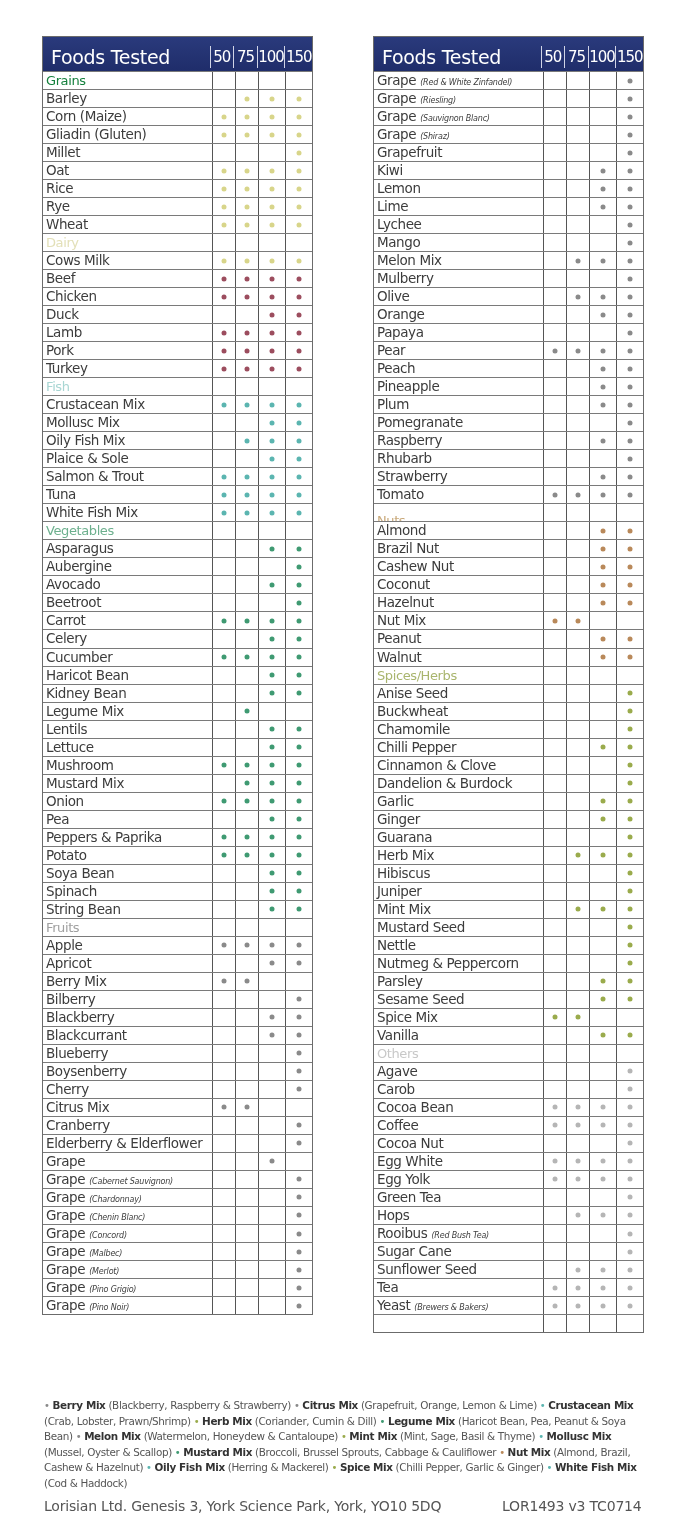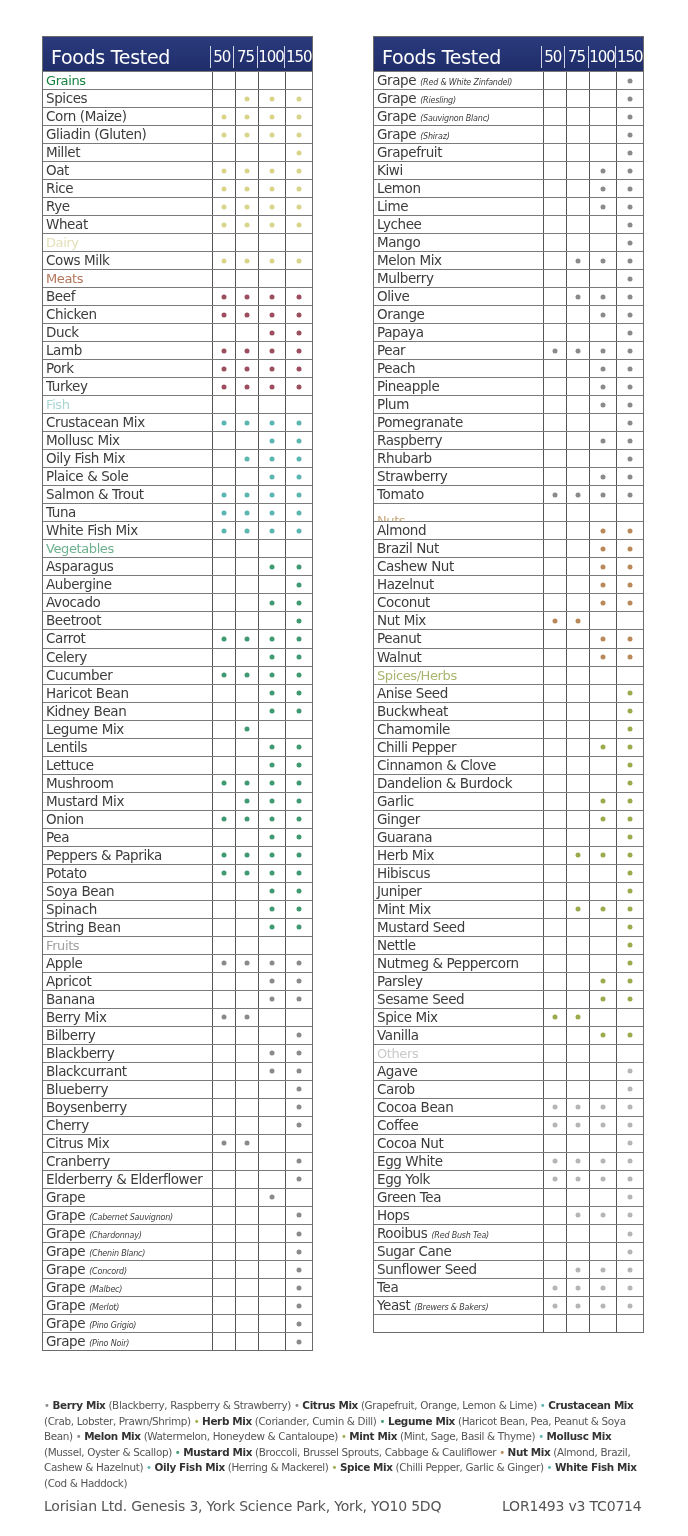--- a/index.html
+++ b/index.html
@@ -62,21 +62,21 @@
   </div>
   <div class="rows">
       <div class="row section">
         <div class="name" style="color: #15803d;">Grains</div>
         <div class="cell c50"></div>
         <div class="cell c75"></div>
         <div class="cell c100"></div>
         <div class="cell c150"></div>
       </div>
       <div class="row">
-        <div class="name">Spices</div>
+        <div class="name">Barley</div>
         <div class="cell c50"></div>
         <div class="cell c75">
           <span class="dot" style="background: rgb(216, 213, 138);"></span>
         </div>
         <div class="cell c100">
           <span class="dot" style="background: rgb(216, 213, 138);"></span>
         </div>
         <div class="cell c150">
           <span class="dot" style="background: rgb(216, 213, 138);"></span>
         </div>
@@ -195,27 +195,20 @@
         <div class="cell c75">
           <span class="dot" style="background: rgb(216, 213, 138);"></span>
         </div>
         <div class="cell c100">
           <span class="dot" style="background: rgb(216, 213, 138);"></span>
         </div>
         <div class="cell c150">
           <span class="dot" style="background: rgb(216, 213, 138);"></span>
         </div>
       </div>
-      <div class="row section">
-        <div class="name" style="color: rgb(179, 118, 90);">Meats</div>
-        <div class="cell c50"></div>
-        <div class="cell c75"></div>
-        <div class="cell c100"></div>
-        <div class="cell c150"></div>
-      </div>
       <div class="row">
         <div class="name">Beef</div>
         <div class="cell c50">
           <span class="dot" style="background: rgb(156, 77, 94);"></span>
         </div>
         <div class="cell c75">
           <span class="dot" style="background: rgb(156, 77, 94);"></span>
         </div>
         <div class="cell c100">
           <span class="dot" style="background: rgb(156, 77, 94);"></span>
@@ -672,31 +665,20 @@
         </div>
         <div class="cell c100">
           <span class="dot" style="background: rgb(138, 138, 138);"></span>
         </div>
         <div class="cell c150">
           <span class="dot" style="background: rgb(138, 138, 138);"></span>
         </div>
       </div>
       <div class="row">
         <div class="name">Apricot</div>
-        <div class="cell c50"></div>
-        <div class="cell c75"></div>
-        <div class="cell c100">
-          <span class="dot" style="background: rgb(138, 138, 138);"></span>
-        </div>
-        <div class="cell c150">
-          <span class="dot" style="background: rgb(138, 138, 138);"></span>
-        </div>
-      </div>
-      <div class="row">
-        <div class="name">Banana</div>
         <div class="cell c50"></div>
         <div class="cell c75"></div>
         <div class="cell c100">
           <span class="dot" style="background: rgb(138, 138, 138);"></span>
         </div>
         <div class="cell c150">
           <span class="dot" style="background: rgb(138, 138, 138);"></span>
         </div>
       </div>
       <div class="row">
@@ -1178,32 +1160,32 @@
         <div class="cell c50"></div>
         <div class="cell c75"></div>
         <div class="cell c100">
           <span class="dot" style="background: rgb(185, 137, 90);"></span>
         </div>
         <div class="cell c150">
           <span class="dot" style="background: rgb(185, 137, 90);"></span>
         </div>
       </div>
       <div class="row">
+        <div class="name">Coconut</div>
+        <div class="cell c50"></div>
+        <div class="cell c75"></div>
+        <div class="cell c100">
+          <span class="dot" style="background: rgb(185, 137, 90);"></span>
+        </div>
+        <div class="cell c150">
+          <span class="dot" style="background: rgb(185, 137, 90);"></span>
+        </div>
+      </div>
+      <div class="row">
         <div class="name">Hazelnut</div>
-        <div class="cell c50"></div>
-        <div class="cell c75"></div>
-        <div class="cell c100">
-          <span class="dot" style="background: rgb(185, 137, 90);"></span>
-        </div>
-        <div class="cell c150">
-          <span class="dot" style="background: rgb(185, 137, 90);"></span>
-        </div>
-      </div>
-      <div class="row">
-        <div class="name">Coconut</div>
         <div class="cell c50"></div>
         <div class="cell c75"></div>
         <div class="cell c100">
           <span class="dot" style="background: rgb(185, 137, 90);"></span>
         </div>
         <div class="cell c150">
           <span class="dot" style="background: rgb(185, 137, 90);"></span>
         </div>
       </div>
       <div class="row">

